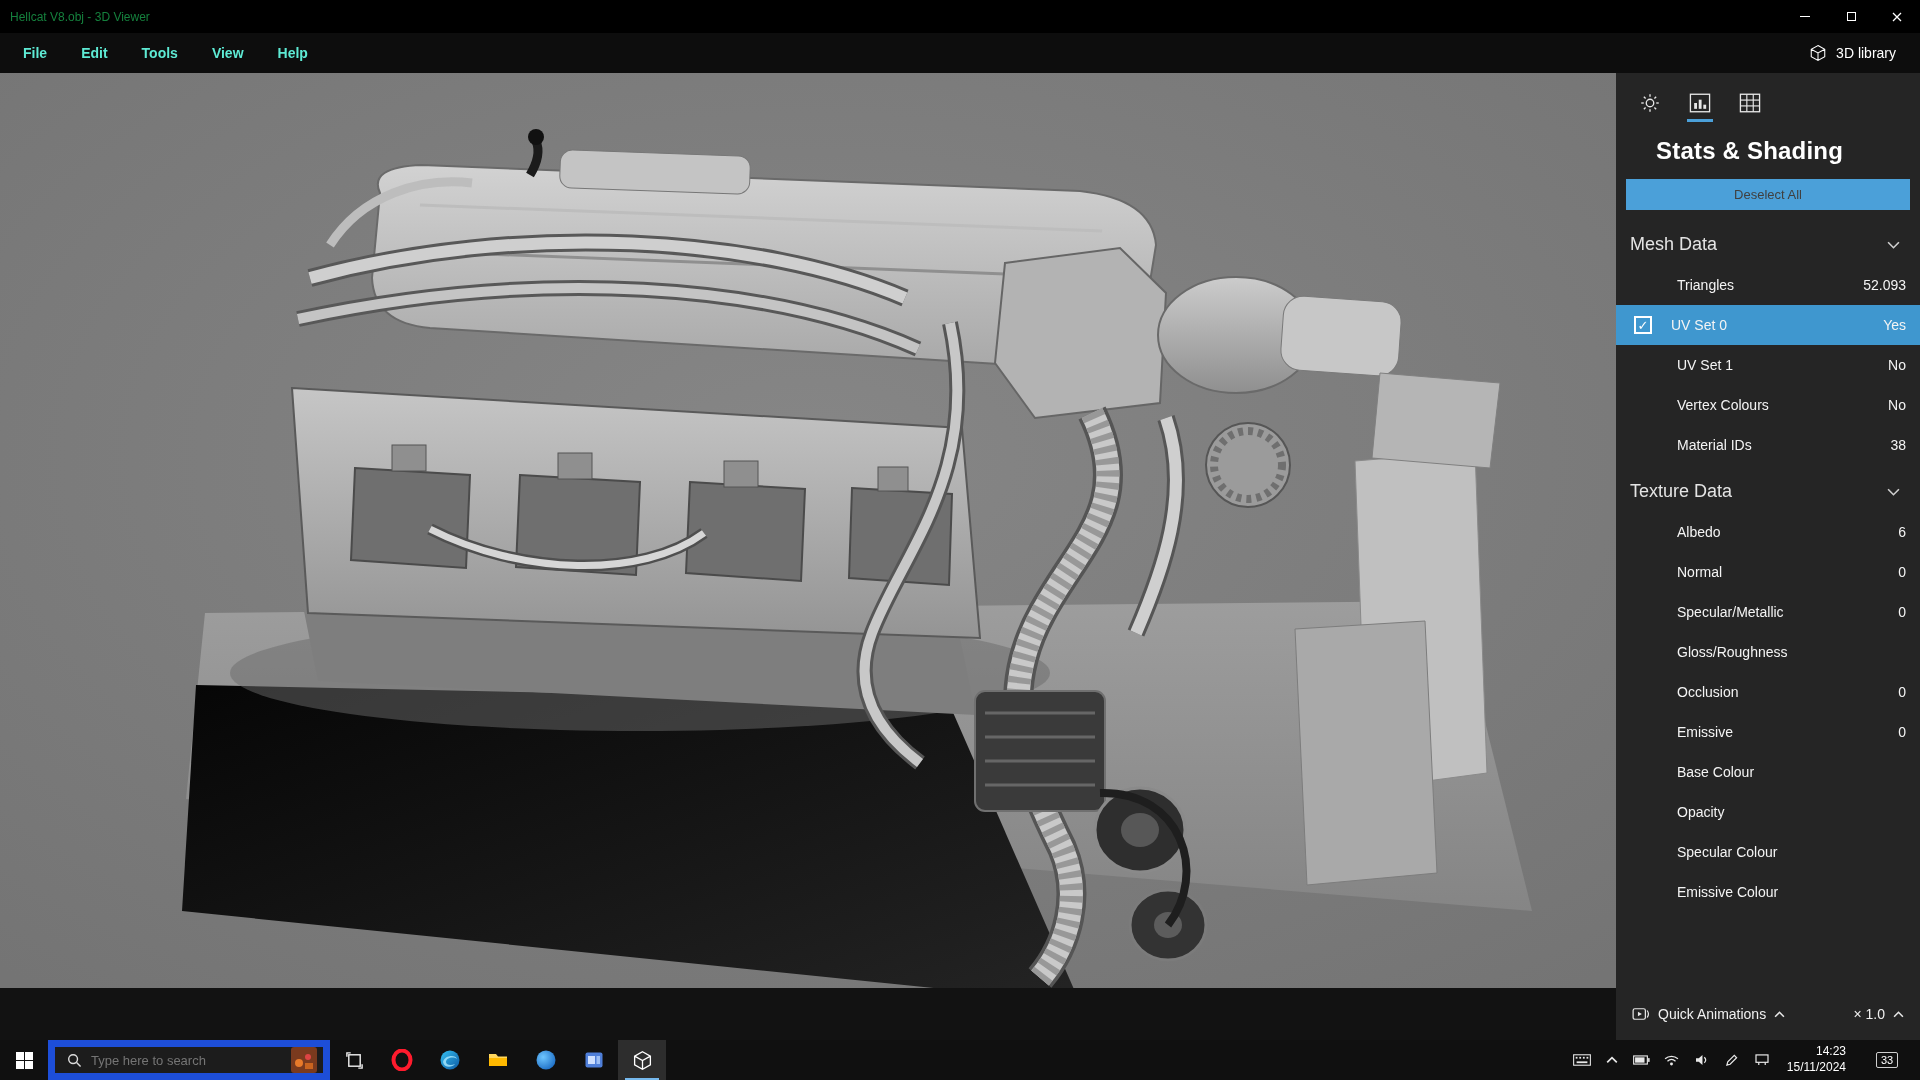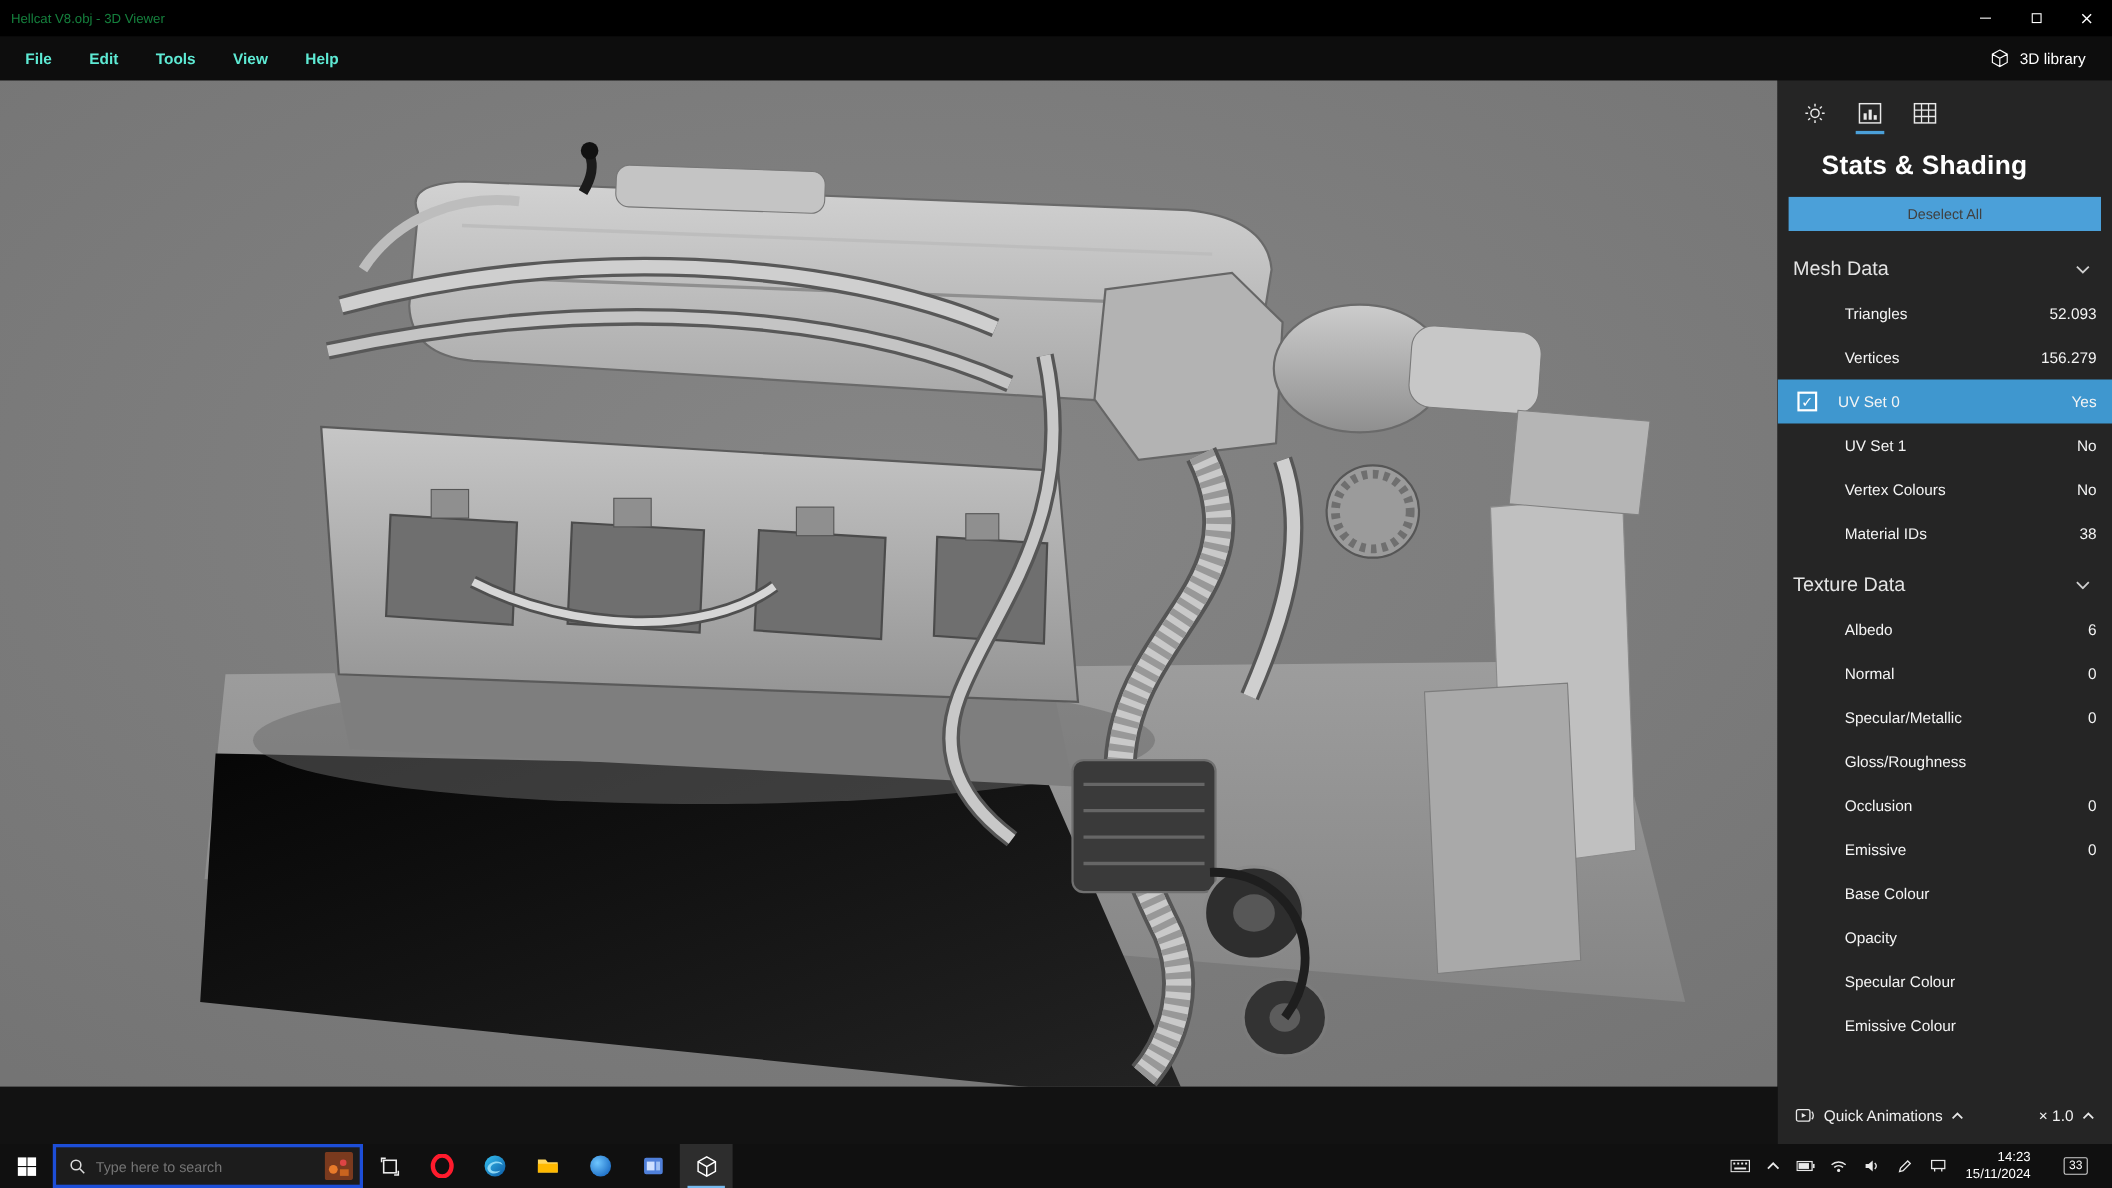--- a/index.html
+++ b/index.html
@@ -46,21 +46,21 @@
   .row-label { margin-left:47px; }
   .stat-row.checked .row-label { margin-left:0; }
   .row-value { margin-left:auto; }
   .panel-footer { flex:0 0 auto; height:46px; display:flex; align-items:center; justify-content:space-between;
      padding:0 16px 6px 16px; font-size:14px; color:#f0f0f0; }
   .footer-left, .footer-right { display:flex; align-items:center; gap:8px; }
 
   
   .taskbar { height:40px; background:#101010; display:flex; align-items:stretch; flex:0 0 auto; }
   .start-btn { width:48px; display:flex; align-items:center; justify-content:center; }
-  .search-box { width:282px; background:#1c1c1c; border:3px solid #1d4ed8; display:flex; align-items:center;
+  .search-box { width:282px; background:#1c1c1c; border:7px solid #1d4ed8; display:flex; align-items:center;
      padding:0 6px 0 12px; gap:9px; margin:0; }
   .search-box input { flex:1; background:transparent; border:none; color:#bdbdbd; font-size:13px; outline:none;
      font-family:"Liberation Sans",sans-serif; min-width:0; }
   .search-thumb { width:26px; height:26px; border-radius:3px; overflow:hidden; flex:0 0 auto; }
   .tb-icon { width:48px; display:flex; align-items:center; justify-content:center; position:relative; }
   .tb-icon.active { background:#2d2d2d; }
   .tb-icon.active::after { content:""; position:absolute; bottom:0; left:7px; right:7px; height:2px; background:#76b9ed; }
   .tray { margin-left:auto; display:flex; align-items:center; gap:4px; padding-right:20px; }
   .tray-icon { width:26px; height:40px; display:flex; align-items:center; justify-content:center; }
   .clock { text-align:right; font-size:12px; line-height:1.3; padding:0 8px; color:#fff; }
@@ -258,25 +258,20 @@
                 </svg>
       </span>
     </div>
     <div class="section-rows">
   <div class="stat-row">
 
     <span class="row-label">Triangles</span>
     <span class="row-value">52.093</span>
   </div>
 
-  <div class="stat-row">
-
-    <span class="row-label">Vertices</span>
-    <span class="row-value">156.279</span>
-  </div>
 
   <div class="stat-row selected checked">
     <span class="row-check">✓</span>
     <span class="row-label">UV Set 0</span>
     <span class="row-value">Yes</span>
   </div>
 
   <div class="stat-row">
 
     <span class="row-label">UV Set 1</span>

